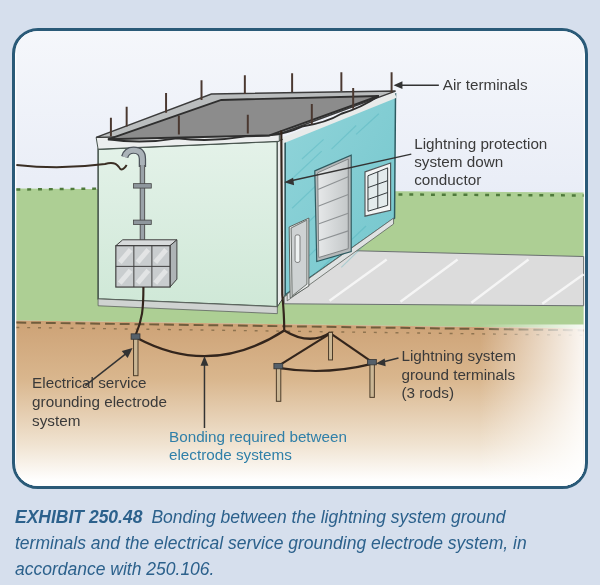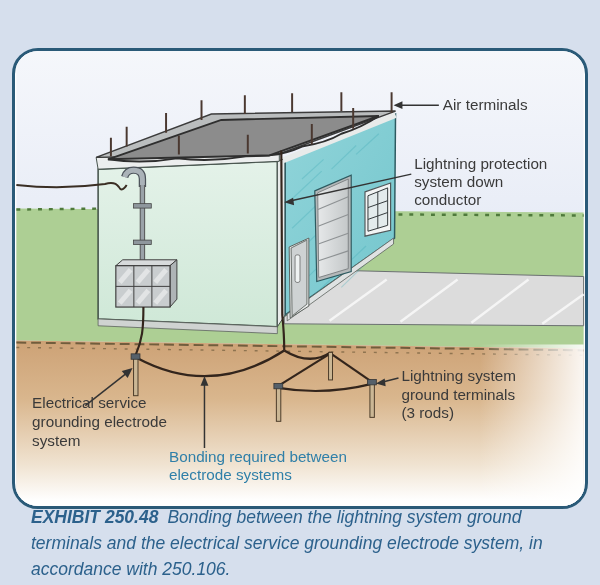--- a/index.html
+++ b/index.html
@@ -10,26 +10,25 @@
     position:relative;
     overflow:hidden;
   }
   .figure-panel{
     position:absolute;left:12px;top:28px;
     width:570px;height:455px;
     background:#ffffff;
     border:3px solid #2a5a78;
     border-radius:26px;
     overflow:hidden;
-    margin-top:20px;
   }
   .figure-panel svg{display:block;width:100%;height:100%;}
   .caption{
     position:absolute;left:0;top:494px;width:600px;
-    padding:10px 26px 0 31px;
+    padding:10px 26px 0 15px;
     box-sizing:border-box;
     color:#2c618c;
     font-size:17.5px;
     line-height:26px;
     font-style:italic;
   }
   .caption .exhibit{font-weight:bold;margin-right:9px;}
   svg text{font-family:"Liberation Sans", sans-serif;font-size:15.5px;fill:#3a3a3a;}
   svg text.teal{fill:#2f7fa8;}
 </style>

